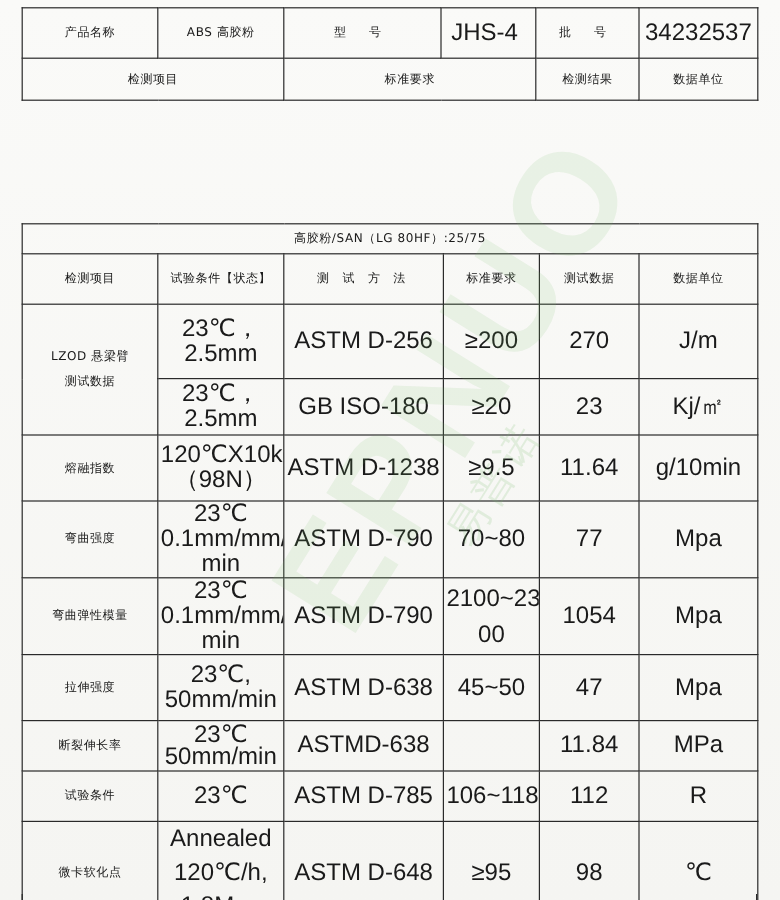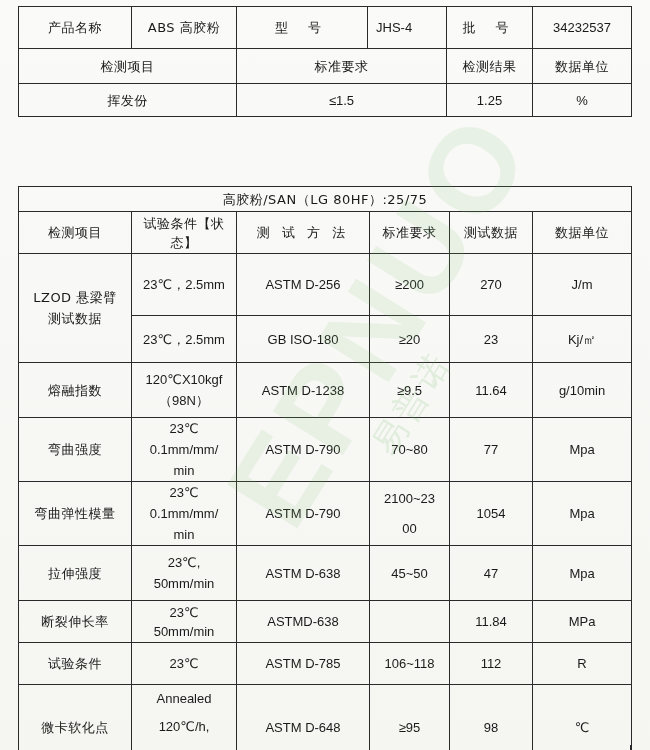--- a/index.html
+++ b/index.html
@@ -23,22 +23,22 @@
   }
   td {
     border: 1.6px solid #2a2a2a;
     text-align: center;
     vertical-align: middle;
     padding: 0 2px;
     font-size: 15px;
     line-height: 21px;
     overflow: hidden;
   }
-  .lat { font-family: "Liberation Sans", "DejaVu Sans", sans-serif; font-size: 13px; }
-  .cjk { font-family: "DejaVu Sans", sans-serif; font-size: 13px; letter-spacing: 0.5px; }
+  .lat { font-family: "Liberation Sans", "DejaVu Sans", sans-serif; font-size: 20px; }
+  .cjk { font-family: "DejaVu Sans", sans-serif; font-size: 10px; letter-spacing: 0.5px; }
   .spaced { letter-spacing: 8px; }
   .left { text-align: left; padding-left: 8px; }
   #t1 { top: 6px; }
   #t2 { top: 210px; }
   .multiline { white-space: pre-line; }
   .watermark {
     position: absolute; left: 150px; top: 250px;
     transform: rotate(-58deg);
     transform-origin: center center;
     color: rgba(120, 190, 110, 0.13);
@@ -86,26 +86,20 @@
       <td class="lat left">JHS-4</td>
       <td class="cjk spaced">批 号</td>
       <td class="lat">34232537</td>
     </tr>
     <tr style="height:35px">
       <td colspan="2" class="cjk">检测项目</td>
       <td colspan="2" class="cjk">标准要求</td>
       <td class="cjk">检测结果</td>
       <td class="cjk">数据单位</td>
     </tr>
-    <tr style="height:33px">
-      <td colspan="2" class="cjk">挥发份</td>
-      <td colspan="2" class="lat">≤1.5</td>
-      <td class="lat">1.25</td>
-      <td class="lat">%</td>
-    </tr>
   </tbody>
     </table>
 
   <table id="t2" style="top:186px">
     <colgroup>
       <col style="width:113px">
         <col style="width:105px">
         <col style="width:133px">
       <col style="width:80px">
         <col style="width:83px">

